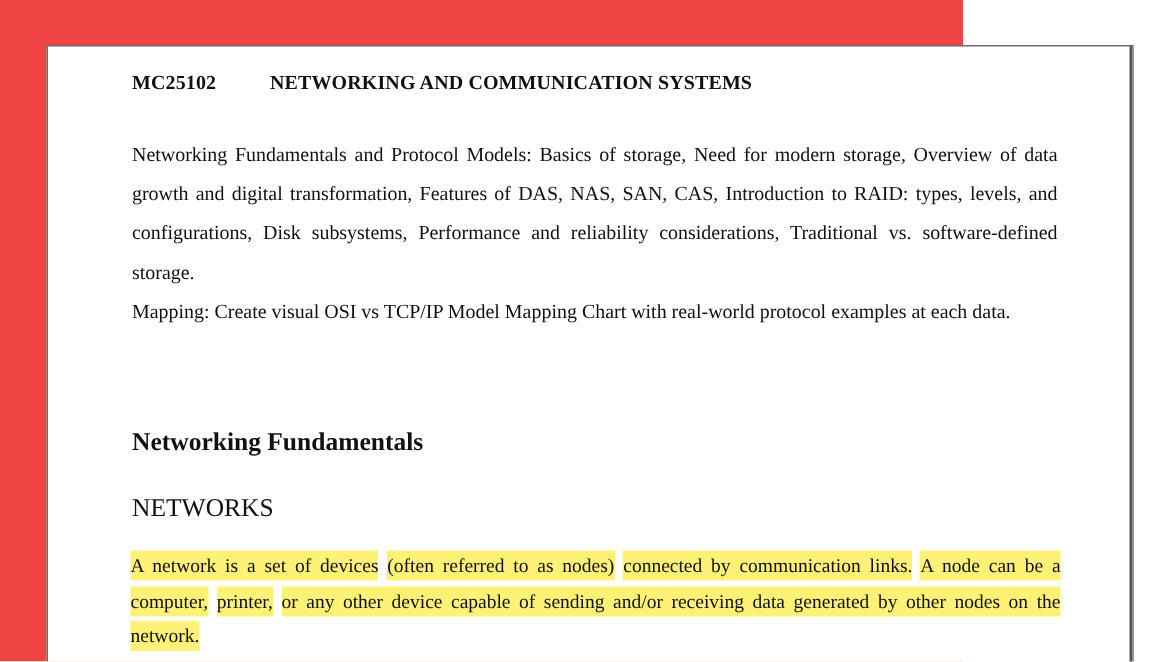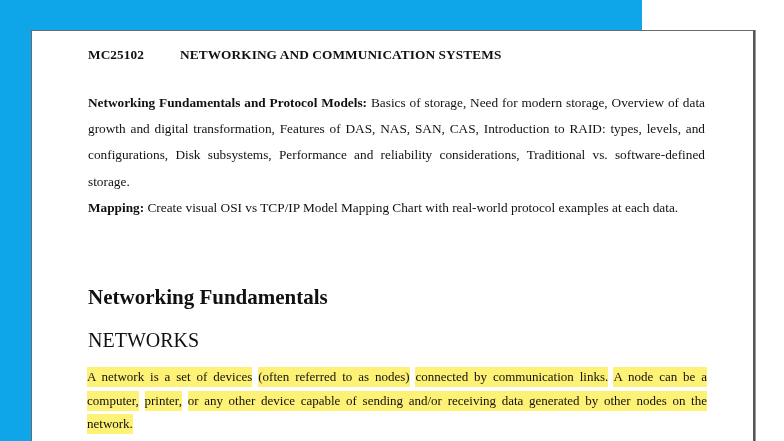--- a/index.html
+++ b/index.html
@@ -7,21 +7,21 @@
     padding: 0;
     background: #ffffff;
     width: 784px;
     height: 441px;
     overflow: hidden;
   }
   .viewport {
     position: relative;
     width: 642px;
     height: 441px;
-    background: #0ea5e9;
+    background: #ef4444;
   }
   .page {
     position: absolute;
     left: 31px;
     top: 30px;
     width: 721px;
     height: 420px;
     background: #ffffff;
     border-left: 1px solid #6b6b6b;
     border-top: 1px solid #6b6b6b;
@@ -55,35 +55,35 @@
     left: 0;
     width: 617px;
     font-size: 13.3px;
     line-height: 26.2px;
     text-align: justify;
   }
   .syllabus p {
     margin: 0;
   }
   .syllabus b {
-    font-weight: bold;
+    font-weight: normal;
   }
   .section-heading {
     position: absolute;
     top: 254px;
     left: 0;
-    font-size: 21px;
+    font-size: 17px;
     font-weight: bold;
     white-space: nowrap;
   }
   .sub-heading {
     position: absolute;
     top: 298px;
     left: 0;
-    font-size: 20px;
+    font-size: 17px;
     font-weight: normal;
     white-space: nowrap;
   }
   .highlight-para {
     position: absolute;
     top: 334px;
     left: -1px;
     width: 620px;
     font-size: 13px;
     line-height: 23.6px;

